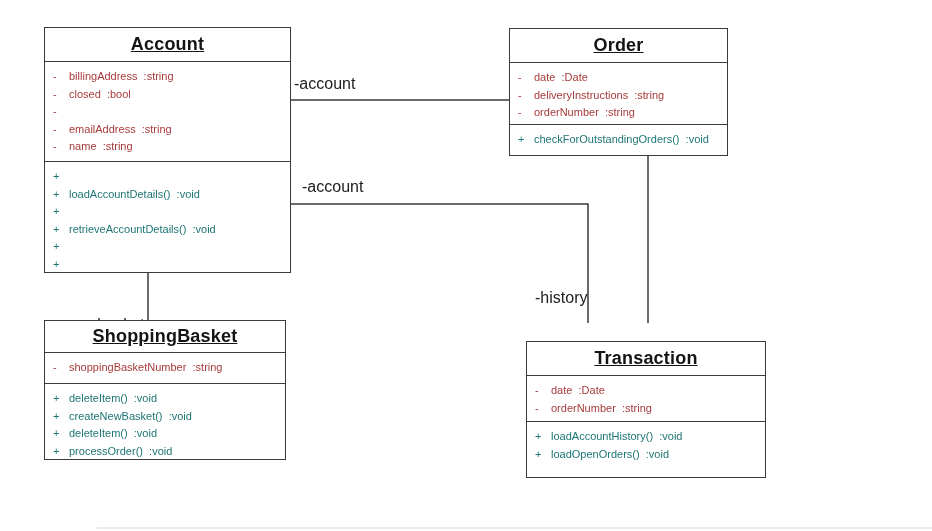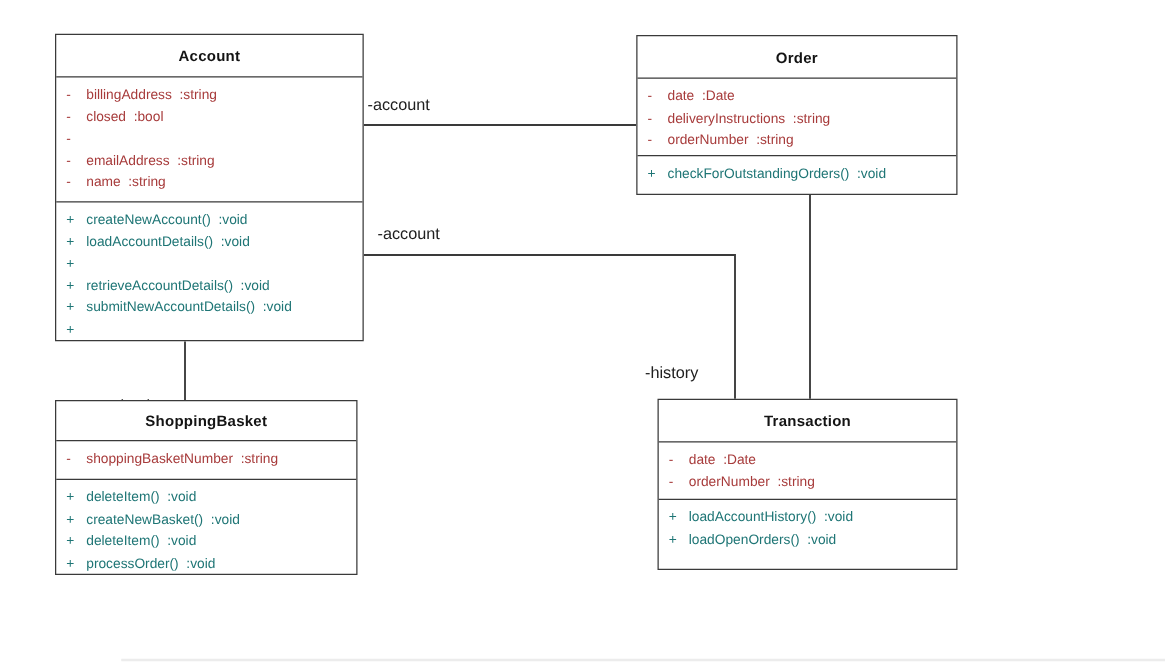--- a/index.html
+++ b/index.html
@@ -29,23 +29,24 @@
     display: flex;
     flex-direction: column;
   }
   .uml-title {
     flex: 0 0 auto;
     border-bottom: 1.5px solid var(--line-color, #3a3a3a);
     display: flex;
     align-items: center;
     justify-content: center;
     font-weight: bold;
-    font-size: 12px;
+    font-size: 18px;
     color: var(--title-color, #141414);
     letter-spacing: 0.2px;
+    text-decoration: underline;
   }
   .compartment {
     box-sizing: border-box;
     padding: 6px 6px 0 8px;
     overflow: hidden;
   }
   .attrs { flex: 0 0 auto; border-bottom: 1.5px solid var(--line-color, #3a3a3a); }
   .methods { flex: 1 1 auto; }
   .member {
     display: flex;
@@ -54,21 +55,21 @@
     white-space: pre;
   }
   .member .vis {
     flex: 0 0 16px;
     width: 16px;
   }
   .member.attribute { color: var(--attr-color, #a73b3b); }
   .member.method { color: var(--method-color, #1e7575); }
   .edge-label {
     position: absolute;
-    font-size: 13px;
+    font-size: 16px;
     color: #202020;
     line-height: 14px;
     white-space: nowrap;
   }
   .bottom-divider {
     position: absolute;
     left: 97px;
     top: 527px;
     width: 835px;
     height: 2px;
@@ -86,42 +87,42 @@
     <polyline points="648,156 648,323"></polyline>
     <polyline points="148,273 148,320"></polyline>
   </svg>
 
   <div class="edge-label" style="left:294px; top:77px;">-account</div>
 
   <div class="edge-label" style="left:302px; top:180px;">-account</div>
 
   <div class="edge-label" style="left:92px; top:291px;margin-top:27px;">-basket</div>
 
-  <div class="edge-label" style="left:516px; top:291px;">-history</div>
+  <div class="edge-label" style="left:535px; top:291px;">-history</div>
 
   <div class="uml-class" style="left:44px; top:27px; width:247px; height:246px;">
     <div class="uml-title" style="height:33px;">Account</div>
     <div class="compartment attrs" style="height:100px;">
         <div class="member attribute"><span class="vis">-</span><span class="sig">billingAddress  :string</span></div>
         <div class="member attribute"><span class="vis">-</span><span class="sig">closed  :bool</span></div>
         <div class="member attribute"><span class="vis">-</span></div>
         <div class="member attribute"><span class="vis">-</span><span class="sig">emailAddress  :string</span></div>
         <div class="member attribute"><span class="vis">-</span><span class="sig">name  :string</span></div>
       </div>
     <div class="compartment methods">
-        <div class="member method"><span class="vis">+</span><span class="sig">createNewAccount()  :void</span></div>
+        <div class="member method"><span class="vis">+</span></div>
         <div class="member method"><span class="vis">+</span><span class="sig">loadAccountDetails()  :void</span></div>
         <div class="member method"><span class="vis">+</span></div>
         <div class="member method"><span class="vis">+</span><span class="sig">retrieveAccountDetails()  :void</span></div>
-        <div class="member method"><span class="vis">+</span><span class="sig">submitNewAccountDetails()  :void</span></div>
+        <div class="member method"><span class="vis">+</span></div>
         <div class="member method"><span class="vis">+</span></div>
       </div>
   </div>
 
-  <div class="uml-class" style="left:509px; top:28px; width:257px; height:128px;">
+  <div class="uml-class" style="left:509px; top:28px; width:219px; height:128px;">
     <div class="uml-title" style="height:33px;">Order</div>
     <div class="compartment attrs" style="height:62px;">
         <div class="member attribute"><span class="vis">-</span><span class="sig">date  :Date</span></div>
         <div class="member attribute"><span class="vis">-</span><span class="sig">deliveryInstructions  :string</span></div>
         <div class="member attribute"><span class="vis">-</span><span class="sig">orderNumber  :string</span></div>
       </div>
     <div class="compartment methods">
         <div class="member method"><span class="vis">+</span><span class="sig">checkForOutstandingOrders()  :void</span></div>
       </div>
   </div>
@@ -132,21 +133,21 @@
         <div class="member attribute"><span class="vis">-</span><span class="sig">shoppingBasketNumber  :string</span></div>
       </div>
     <div class="compartment methods">
         <div class="member method"><span class="vis">+</span><span class="sig">deleteItem()  :void</span></div>
         <div class="member method"><span class="vis">+</span><span class="sig">createNewBasket()  :void</span></div>
         <div class="member method"><span class="vis">+</span><span class="sig">deleteItem()  :void</span></div>
         <div class="member method"><span class="vis">+</span><span class="sig">processOrder()  :void</span></div>
       </div>
   </div>
 
-  <div class="uml-class" style="left:526px; top:319px; width:240px; height:137px;">
+  <div class="uml-class" style="left:526px; top:341px; width:240px; height:137px;">
     <div class="uml-title" style="height:33px;">Transaction</div>
     <div class="compartment attrs" style="height:46px;">
         <div class="member attribute"><span class="vis">-</span><span class="sig">date  :Date</span></div>
         <div class="member attribute"><span class="vis">-</span><span class="sig">orderNumber  :string</span></div>
       </div>
     <div class="compartment methods">
         <div class="member method"><span class="vis">+</span><span class="sig">loadAccountHistory()  :void</span></div>
         <div class="member method"><span class="vis">+</span><span class="sig">loadOpenOrders()  :void</span></div>
       </div>
   </div>

